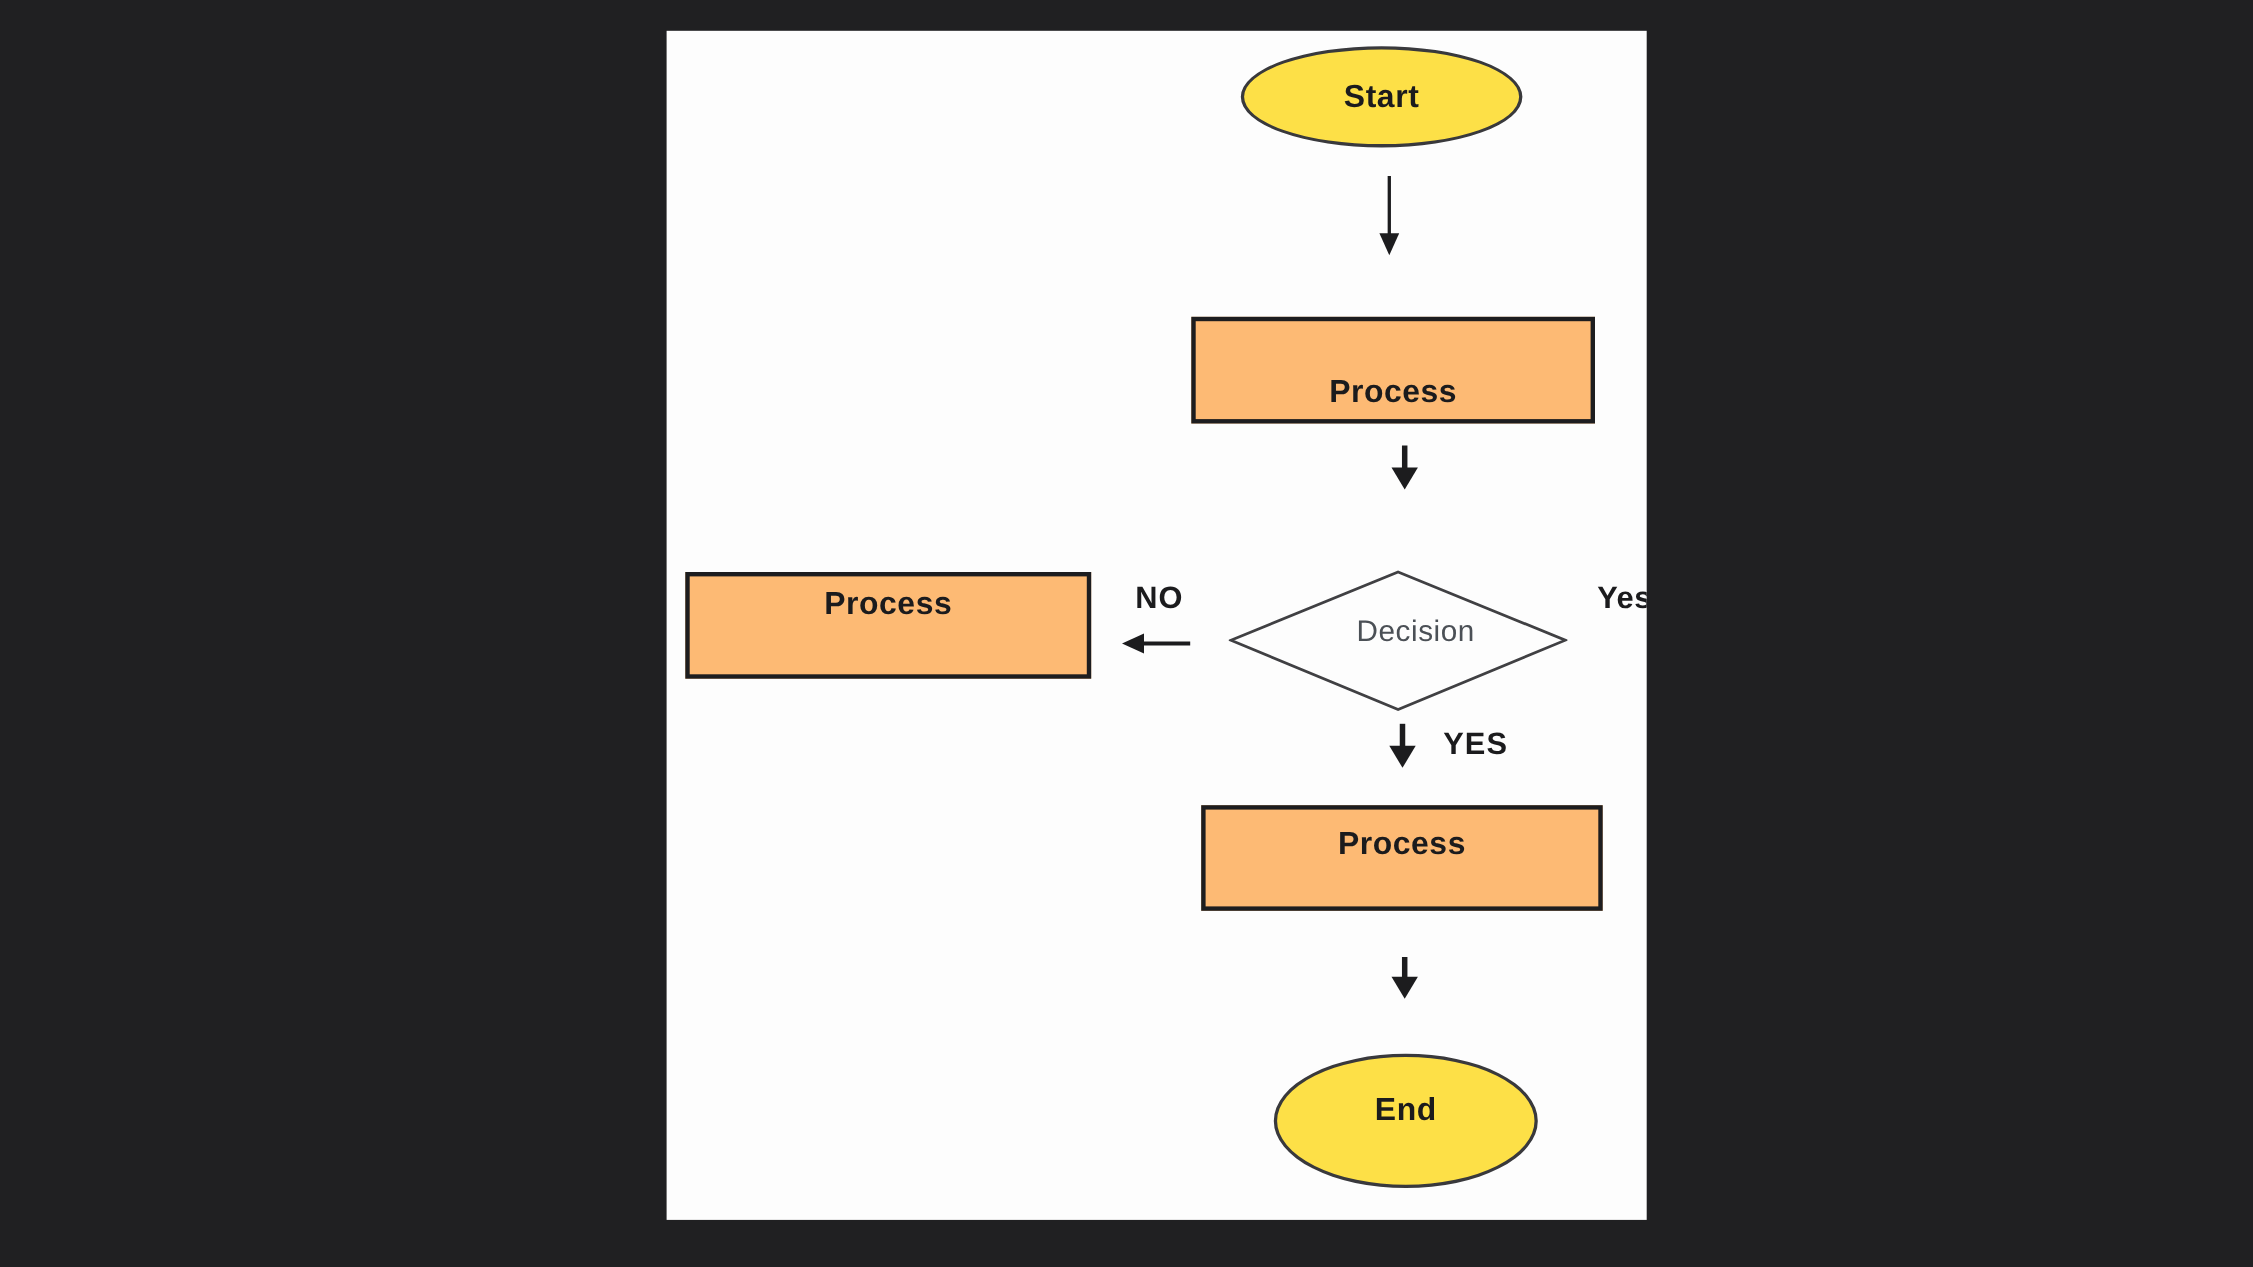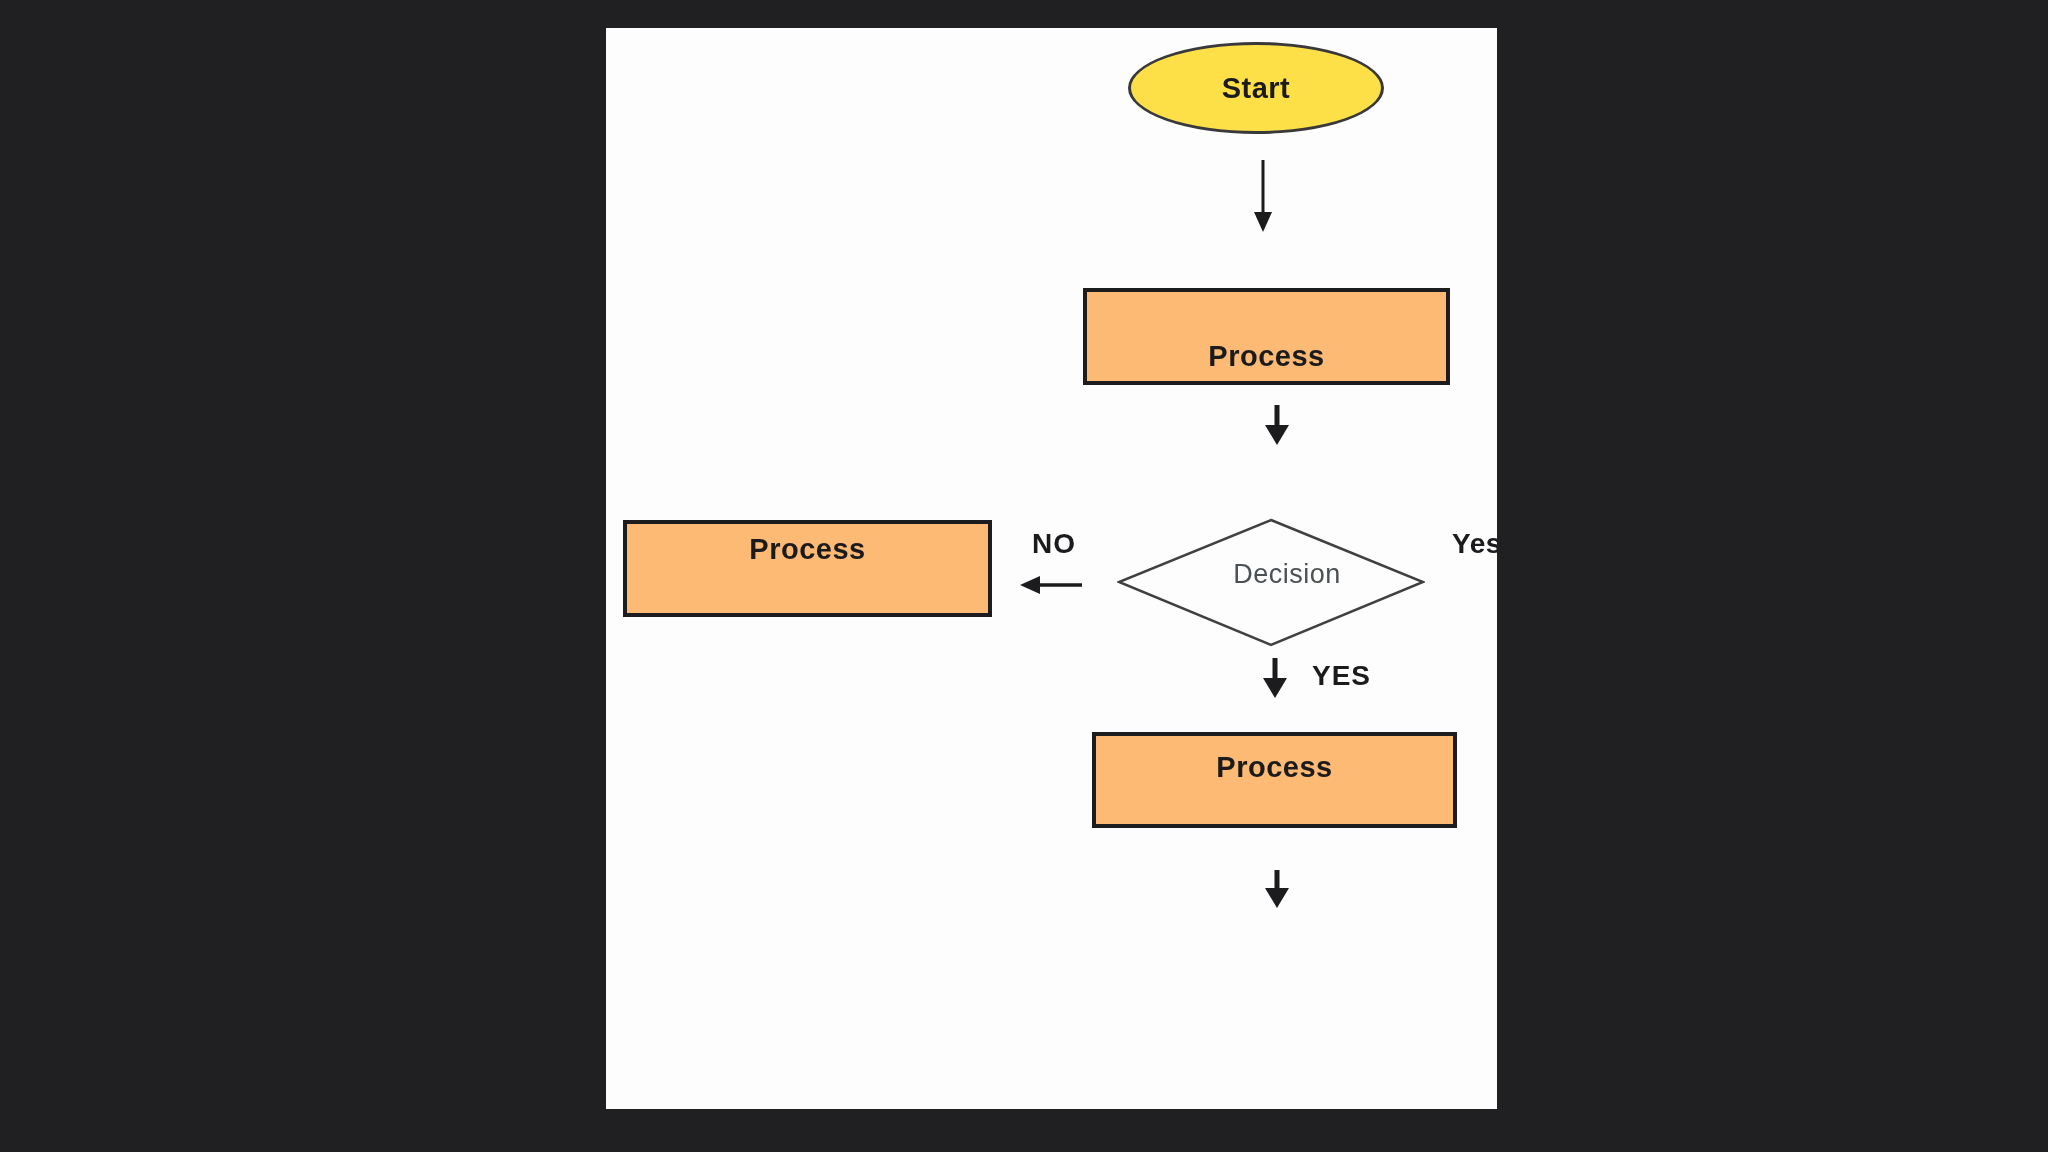--- a/index.html
+++ b/index.html
@@ -125,14 +125,17 @@
     <span class="shape-label">Process</span>
   </div>
 
   <div class="arrow" style="left:658px;top:842px;">
     <svg width="26" height="38" viewBox="0 0 26 38">
       <line x1="13" y1="0" x2="13" y2="20" stroke="#1c1c1e" stroke-width="5"></line>
       <polygon points="1,18 25,18 13,38" fill="#1c1c1e"></polygon>
     </svg>
   </div>
 
+  <div class="node terminator" style="left:552px;top:930px;width:240px;height:122px;">
+    <span class="shape-label end-label-nudge">End</span>
+  </div>
 
 </div>
 
 </body></html>

